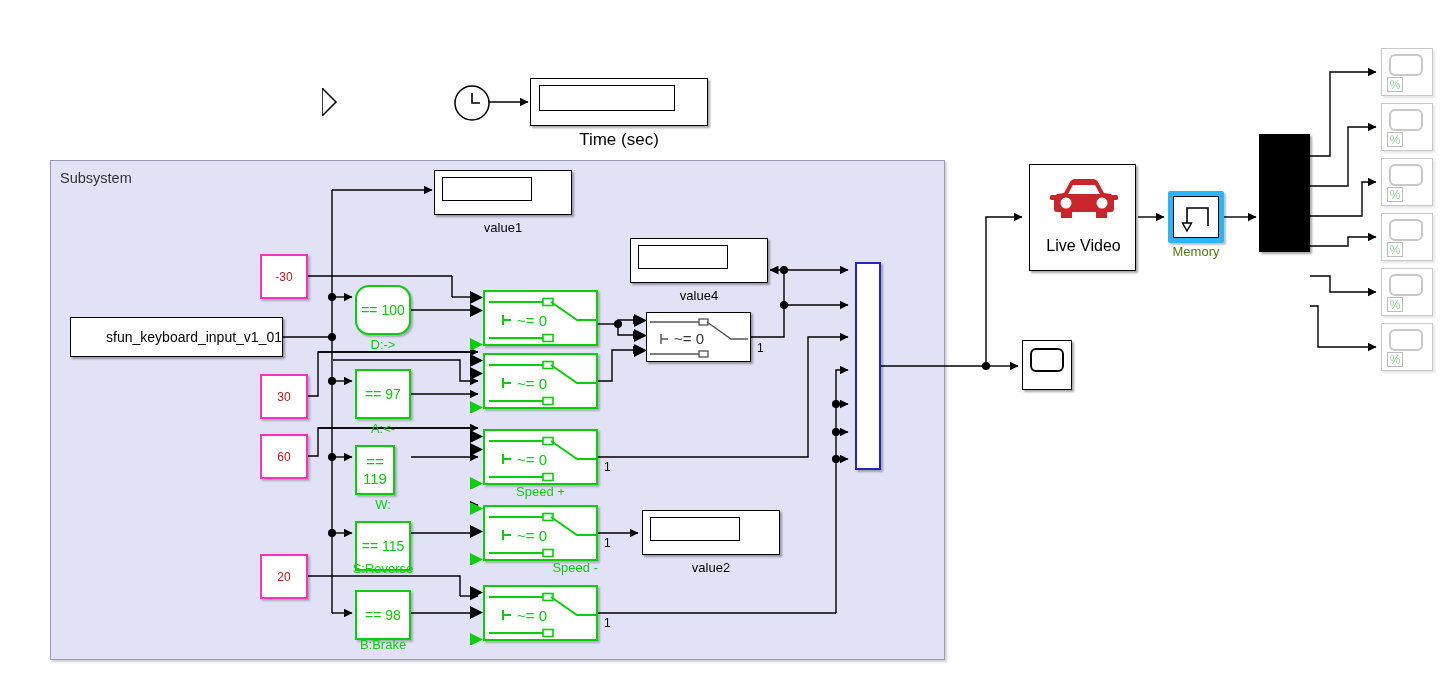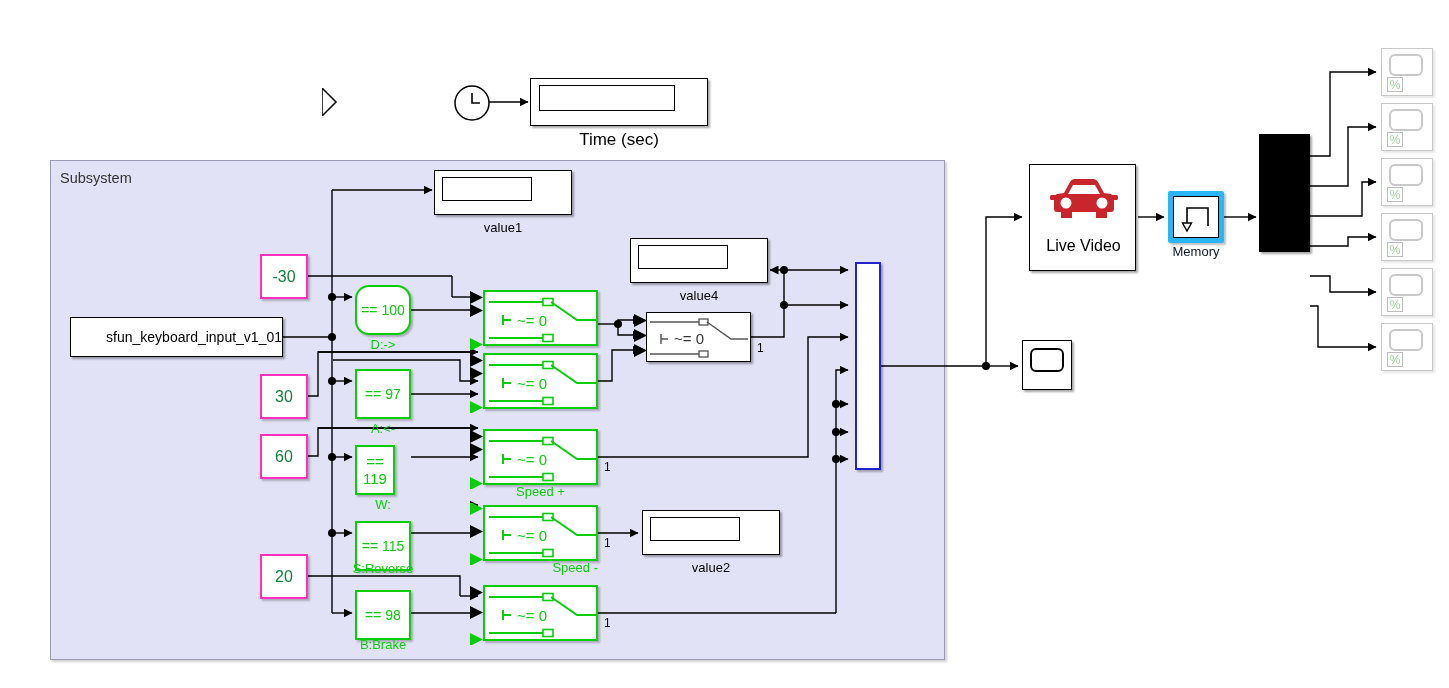--- a/index.html
+++ b/index.html
@@ -19,33 +19,33 @@
   .subsystem{position:absolute;background:#e2e2f7;border:1.5px solid #9a9ab5;
              box-shadow:2px 2px 2px rgba(0,0,0,.18);}
   .subsystem-title{position:absolute;font-size:14.5px;color:#333;}
 
   
   .green{border:2px solid #0ace0a;color:#0ace0a;background:#fff;
          box-shadow:2px 2px 2px rgba(0,0,0,.25);}
   .green-lbl{color:#0ace0a;}
 
   
-  .const{border:2px solid #ff2fc0;color:#15803d;background:#fff;
-         box-shadow:2px 2px 2px rgba(0,0,0,.25);font-size:16px;}
+  .const{border:2px solid #ff2fc0;color:#b91c1c;background:#fff;
+         box-shadow:2px 2px 2px rgba(0,0,0,.25);font-size:12px;}
 
   
   .mux{border:2px solid #2222cc;background:#fff;
        box-shadow:2px 2px 2px rgba(0,0,0,.3);}
   
   .demux{background:#000;border:none;box-shadow:2px 2px 2px rgba(0,0,0,.35);}
 
   
   .memwrap{position:absolute;background:#29b6f6;border-radius:2px;
            box-shadow:2px 2px 2px rgba(0,0,0,.25);}
-  .mem-lbl{color:#0f172a;}
+  .mem-lbl{color:#4d7c0f;}
 
   
   .scope-dis{border:1.5px solid #c8c8c8;background:#fff;
              box-shadow:2px 2px 2px rgba(0,0,0,.10);}
 
   svg.wire{position:absolute;left:0;top:0;width:1449px;height:688px;
            pointer-events:none;overflow:visible;}
   .ln{stroke:#000;stroke-width:1.4px;fill:none;}
   .dot{fill:#000;}
   .arw{fill:#000;}

